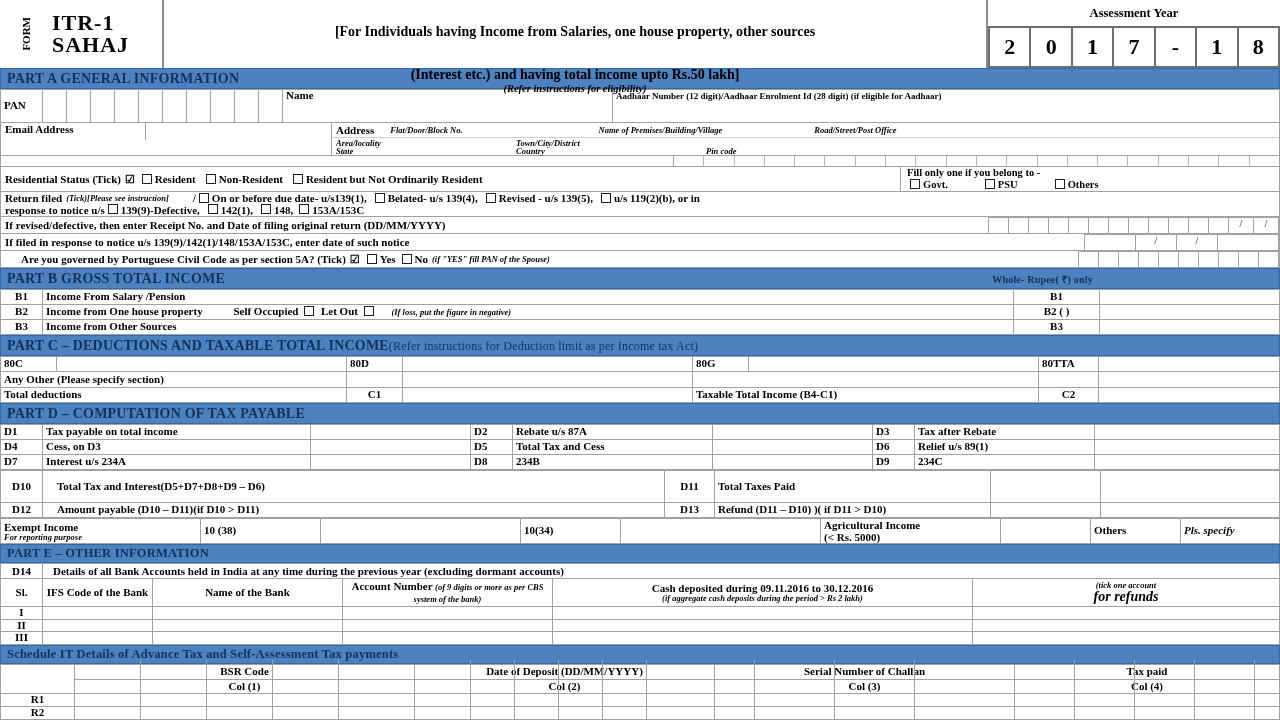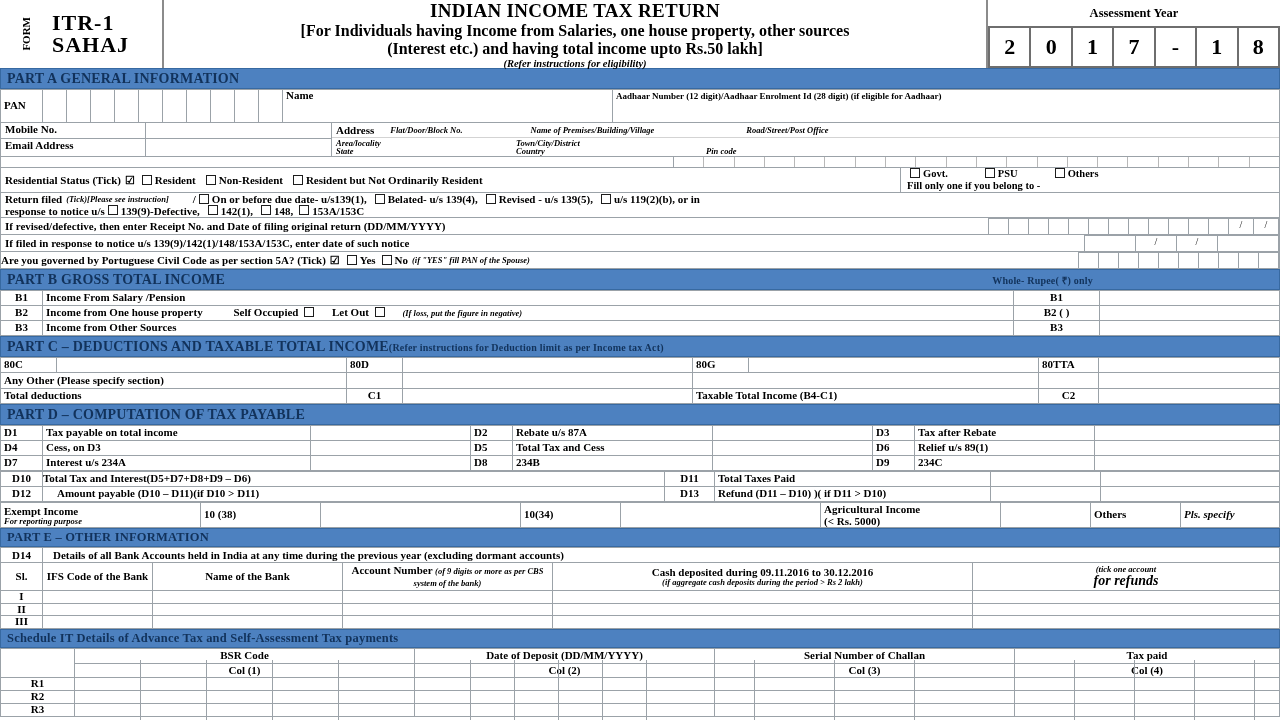--- a/index.html
+++ b/index.html
@@ -21,36 +21,36 @@
   .hdr{display:flex;align-items:stretch;height:68px;border:none;}
   .hdr-form{width:52px;display:flex;align-items:center;justify-content:center;}
   .vert{writing-mode:vertical-rl;transform:rotate(180deg);
         font-size:11px;font-weight:bold;letter-spacing:0px;}
   .hdr-code{width:110px;display:flex;flex-direction:column;justify-content:center;
             font-size:22px;font-weight:bold;line-height:1.02;letter-spacing:1px;}
   .hdr-mid{flex:1;border-left:2px solid #8a8a8a;border-right:2px solid #8a8a8a;
            text-align:center;padding:1px 6px 0 6px;display:flex;flex-direction:column;
            justify-content:center;}
   .t-main{font-size:19px;font-weight:bold;letter-spacing:.3px;}
-  .t-sub{font-size:16px;font-weight:bold;line-height:1.12;}
+  .t-sub{font-size:14px;font-weight:bold;line-height:1.12;margin-top:27px;}
   .t-it{font-size:10.5px;font-style:italic;font-weight:bold;}
   .hdr-ay{width:292px;display:flex;flex-direction:column;}
   .ay-lab{height:26px;display:flex;align-items:center;justify-content:center;
           font-size:12.5px;font-weight:bold;}
   .ay-boxes{display:flex;flex:1;border:2px solid #6f6f6f;}
   .ay-boxes div{flex:1;border-right:2px solid #6f6f6f;display:flex;
                 align-items:center;justify-content:center;
                 font-size:22px;font-weight:bold;}
   .ay-boxes div:last-child{border-right:none;}
 
   
   .band{background:#4f81bd;color:#17365d;font-weight:bold;font-size:14px;
         letter-spacing:.2px;padding:1px 6px;border:1px solid #3a6a9f;
         display:flex;align-items:center;justify-content:space-between;height:17px;}
-  .band .sm{font-size:10px;font-weight:bold;color:#17365d;}
+  .band .sm{font-size:12px;font-weight:normal;color:#17365d;}
   .band .right{font-size:10px;}
   .band-thin{height:15px;font-size:12.5px;}
 
   
   .strip{display:flex;align-items:center;border:1px solid #9aa0a6;border-top:none;
          font-size:11px;font-weight:bold;min-height:15px;padding:0 4px;}
   .it{font-style:italic;font-weight:bold;}
   .tiny{font-size:8.5px;}
   .sm9{font-size:9px;}
   .cb{display:inline-block;width:8px;height:8px;border:1.4px solid #222;
@@ -132,34 +132,30 @@
       </td>
       <td style="vertical-align:top">
         <span class="sm9">Aadhaar  Number (12 digit)/Aadhaar  Enrolment  Id (28 digit) (if eligible for Aadhaar)</span>
       </td>
     </tr>
   </tbody>
     </table>
 
   <div style="display:flex;border:1px solid #9aa0a6;border-top:none;">
     <div style="width:330px;border-right:1px solid #9aa0a6;">
-      <div style="display:flex;height:15px;border-bottom:1px solid #9aa0a6;">
-        <div style="width:140px;font-size:11px;font-weight:bold;padding-left:4px;border-right:1px solid #9aa0a6;">Mobile No.</div>
-        <div style="flex:1"></div>
-      </div>
       <div style="display:flex;height:17px;">
         <div style="width:140px;font-size:11px;font-weight:bold;padding-left:4px;border-right:1px solid #9aa0a6;">Email Address</div>
         <div style="flex:1"></div>
       </div>
     </div>
     <div style="flex:1">
       <div style="display:flex;height:14px;align-items:center;padding-left:4px;gap:16px;">
         <span style="font-size:11px;font-weight:bold;">Address</span>
         <span class="it tiny">Flat/Door/Block No.</span>
-        <span class="it tiny" style="margin-left:52px">Name of Premises/Building/Village</span>
+        <span class="it tiny" style="margin-left:120px">Name of Premises/Building/Village</span>
         <span class="it tiny" style="margin-left:76px">Road/Street/Post Office</span>
       </div>
       <div style="height:1px;background:#cfcfcf"></div>
       <div style="display:flex;height:9px;align-items:center;padding-left:4px;">
         <span class="it tiny" style="width:180px">Area/locality</span>
         <span class="it tiny" style="width:200px">Town/City/District</span>
       </div>
       <div style="display:flex;height:8px;align-items:center;padding-left:4px;">
         <span class="it tiny" style="width:180px">State</span>
         <span class="it tiny" style="width:190px">Country</span>
@@ -199,26 +195,26 @@
       <span>Residential Status (Tick)</span>
       <span style="margin:0 4px">☑</span>
       <span class="cb"></span>
       <span>Resident</span>
       <span class="cb" style="margin-left:10px"></span>
       <span>Non-Resident</span>
       <span class="cb" style="margin-left:10px"></span>
       <span>Resident but Not Ordinarily Resident</span>
     </div>
     <div style="flex:1;padding-left:6px;font-size:10.5px;font-weight:bold;line-height:1.15;">
+      <div>Fill only one if you belong to -</div>
       <div style="display:flex;gap:34px">
         <span><span class="cb"></span><span>Govt.</span></span>
         <span><span class="cb"></span><span>PSU</span></span>
         <span><span class="cb"></span><span>Others</span></span>
       </div>
-      <div>Fill only one if you belong to -</div>
     </div>
   </div>
 
   <div class="strip" style="display:block;padding:0 4px">
     <div style="display:flex;align-items:center;">
       <span>Return filed</span>
       <span class="it tiny" style="margin-left:4px">(Tick)[Please see instruction]</span>
       <span style="margin-left:24px">/</span>
       <span class="cb"></span>
       <span>On or before due date- u/s139(1),</span>
@@ -266,21 +262,21 @@
     <div style="flex:1;font-size:11px;font-weight:bold;padding-left:4px;display:flex;align-items:center;">If filed in response to notice u/s 139(9)/142(1)/148/153A/153C, enter date of such notice</div>
     <div class="segbox">
       <span style="width:50px"></span>
       <span style="width:40px;text-align:center;font-size:10px">/</span>
       <span style="width:40px;text-align:center;font-size:10px">/</span>
       <span style="width:60px"></span>
     </div>
   </div>
 
   <div style="display:flex;border:1px solid #9aa0a6;border-top:none;height:16px">
-    <div style="flex:1;font-size:11px;font-weight:bold;padding-left:0;display:flex;align-items:center;">
+    <div style="flex:1;font-size:11px;font-weight:bold;padding-left:20px;display:flex;align-items:center;">
       <span>Are you governed by Portuguese Civil Code as per section 5A? (Tick)</span>
       <span style="margin:0 4px">☑</span>
       <span class="cb"></span>
       <span>Yes</span>
       <span class="cb" style="margin-left:6px"></span>
       <span>No</span>
       <span class="it tiny" style="margin-left:4px">(if "YES" fill PAN of the Spouse)</span>
     </div>
     <div class="segbox">
       <span></span>
@@ -314,21 +310,21 @@
       <td>Income From Salary /Pension</td>
       <td class="ctr">B1</td>
       <td></td>
     </tr>
     <tr style="height:15px">
       <td class="ctr">B2</td>
       <td>
         <span>Income from One house property</span>
         <span style="margin-left:28px">Self Occupied</span>
         <span class="cb"></span>
-        <span style="margin-left:12px">Let Out</span>
+        <span style="margin-left:1px">Let Out</span>
         <span class="cb"></span>
         <span class="it tiny" style="margin-left:12px">(If loss, put the figure in negative)</span>
       </td>
       <td class="ctr">B2 (  )</td>
       <td></td>
     </tr>
     <tr style="height:15px">
       <td class="ctr">B3</td>
       <td>Income from Other Sources</td>
       <td class="ctr">B3</td>
@@ -441,23 +437,23 @@
   <table>
     <colgroup>
         <col style="width:42px">
         <col style="width:622px">
         <col style="width:50px">
                <col style="width:276px">
         <col style="width:110px">
         <col>
       </colgroup>
     <tbody>
-        <tr style="height:15px">
+        <tr style="height:32px">
       <td class="ctr">D10</td>
-      <td style="padding-left:0">Total Tax and Interest(D5+D7+D8+D9 – D6)</td>
+      <td style="padding-left:14px">Total Tax and Interest(D5+D7+D8+D9 – D6)</td>
       <td class="ctr">D11</td>
       <td>Total Taxes Paid</td>
       <td></td>
       <td></td>
     </tr>
     <tr style="height:15px">
       <td class="ctr">D12</td>
       <td style="padding-left:14px">Amount payable (D10 – D11)(if D10 &gt; D11)</td>
       <td class="ctr">D13</td>
       <td>Refund (D11 – D10) )( if D11 &gt; D10)</td>

